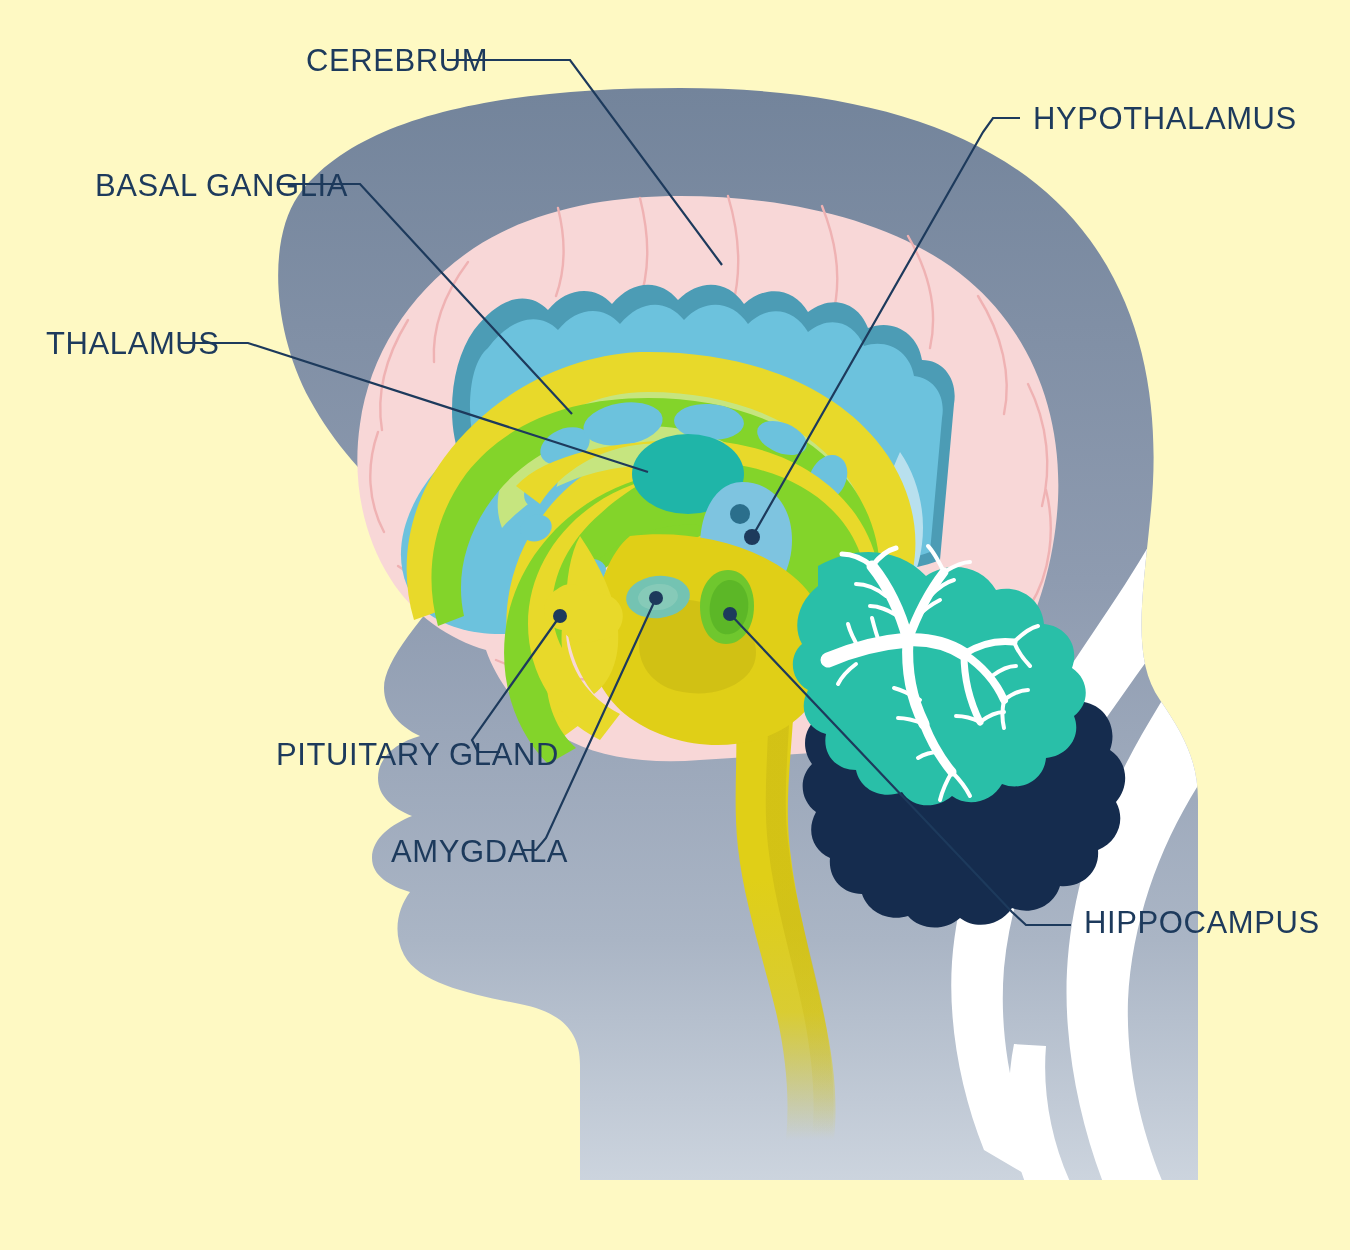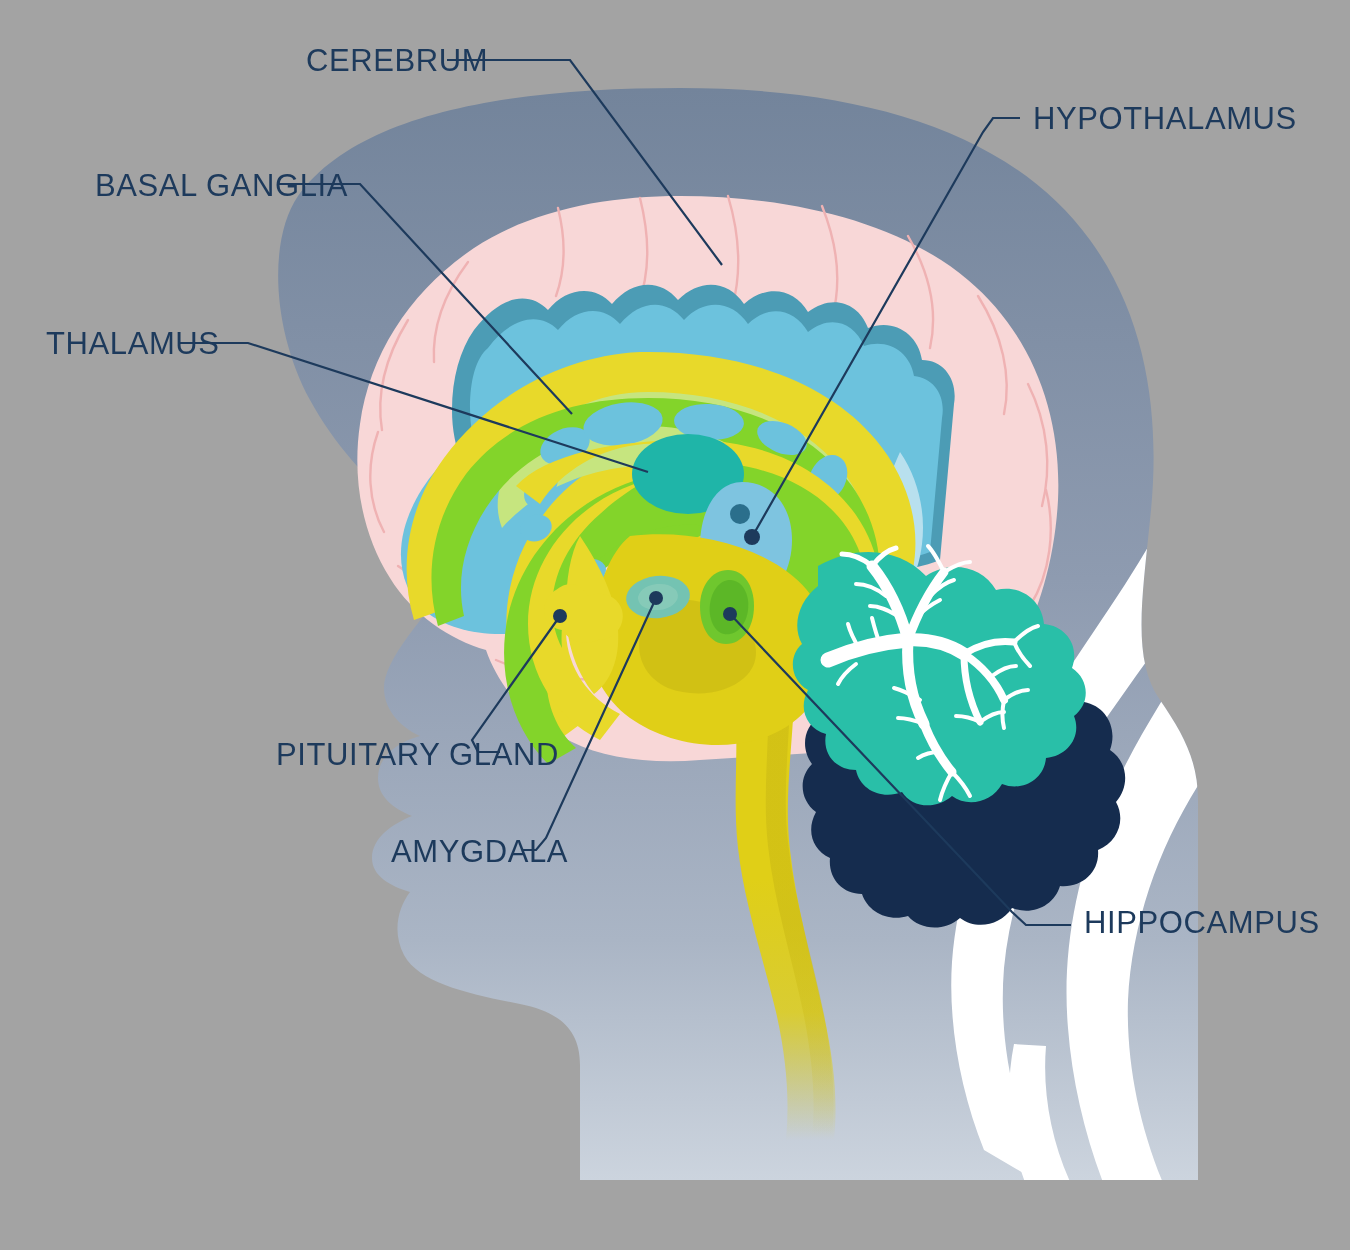--- a/index.html
+++ b/index.html
@@ -10,21 +10,21 @@
   body {
     width: 1350px;
     height: 1250px;
     font-family: "Liberation Sans", sans-serif;
     overflow: hidden;
   }
   #diagram-root {
     position: relative;
     width: 1350px;
     height: 1250px;
-    background: #a3a3a3;
+    background: #fef9c3;
   }
   svg.stage {
     position: absolute;
     left: 0;
     top: 0;
     width: 1350px;
     height: 1250px;
     display: block;
   }
   .label-text {

